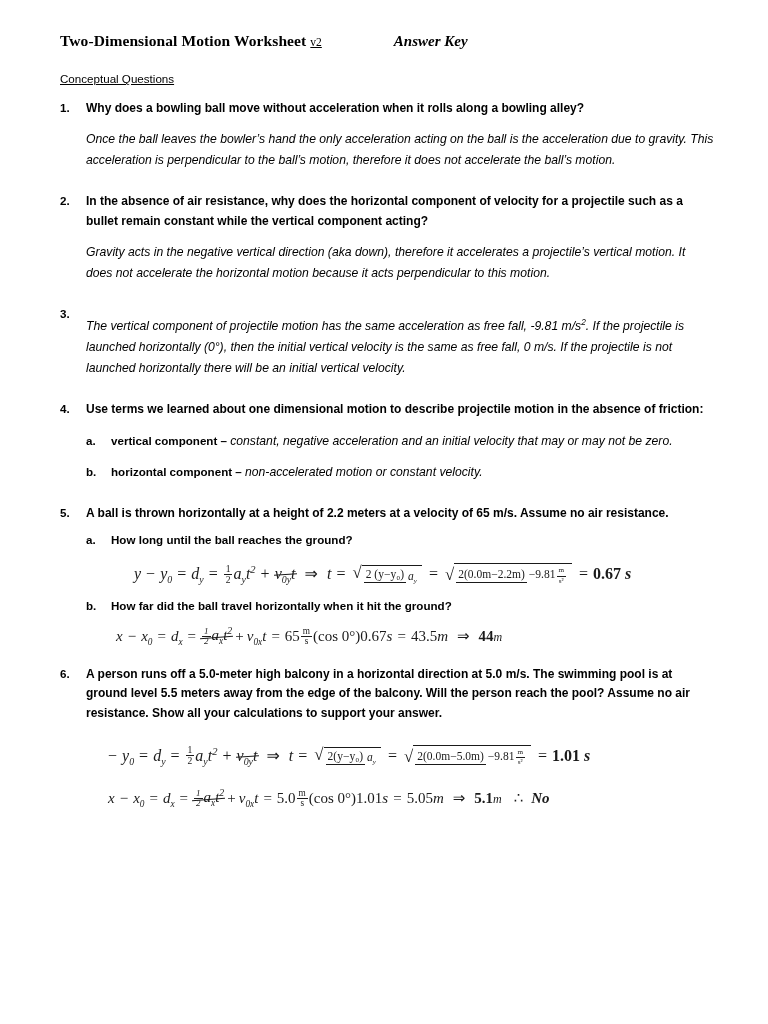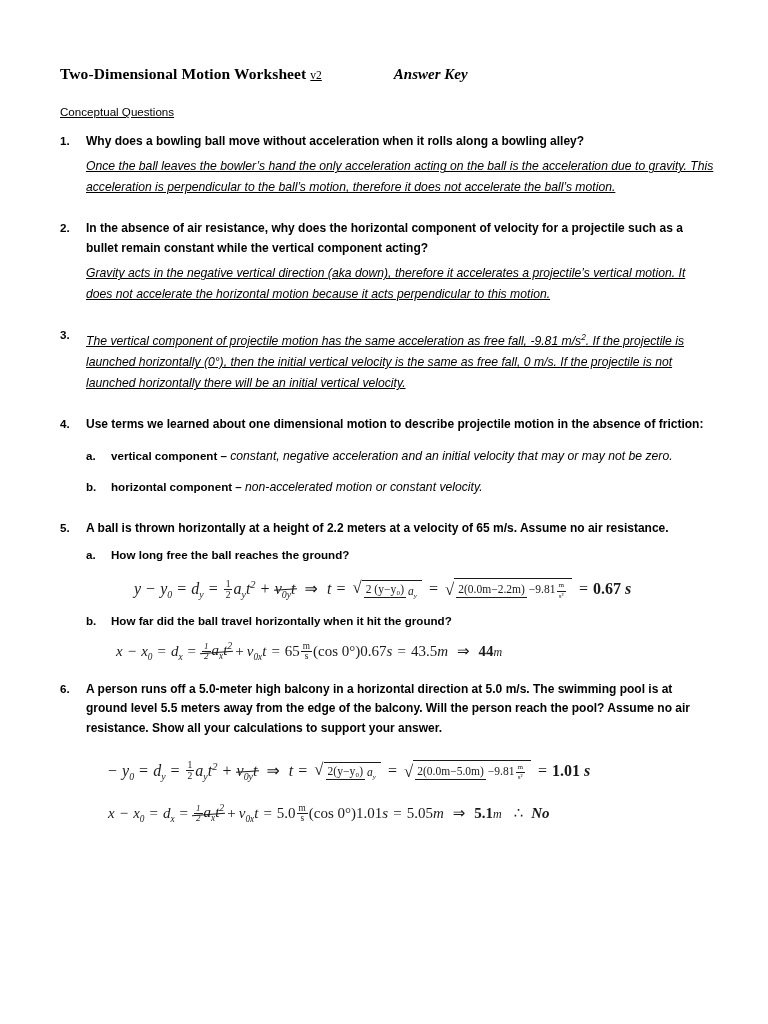--- a/index.html
+++ b/index.html
@@ -13,21 +13,21 @@
     font-family: "Liberation Sans", sans-serif;
     color: #000000;
     -webkit-font-smoothing: antialiased;
   }
   .page {
     position: relative;
     width: 768px;
     height: 1024px;
     background: #ffffff;
     box-sizing: border-box;
-    padding: 65px 52px 0 60px;
+    padding: 32px 52px 0 60px;
     overflow: hidden;
   }
 
   
   .title-row {
     display: flex;
     align-items: baseline;
     margin: 0 0 22px 0;
   }
   .doc-title {
@@ -81,23 +81,22 @@
   .q-text {
     font-size: 12px;
     font-weight: bold;
     line-height: 1.62;
     margin: 0;
   }
   .ans {
     font-size: 12.2px;
     font-style: italic;
     line-height: 1.72;
-    margin: 5px 0 0 0;
+    margin: 11px 0 0 0;
     padding-right: 2px;
-    text-decoration: underline;
   }
   .q-block {
     margin-bottom: 21px;
   }
 
   
   .sub {
     display: flex;
     margin-top: 12px;
   }
@@ -310,21 +309,21 @@
 
 
   <div>
     <div class="q">
       <div class="q-num">5.</div>
       <div class="q-body">
         <p class="q-text">A ball is thrown horizontally at a height of 2.2 meters at a velocity of 65 m/s.  Assume no air resistance.</p>
 
         <div class="sub sub-tight">
           <div class="sub-letter">a.</div>
-          <div class="sub-body">How long free the ball reaches the ground?</div>
+          <div class="sub-body">How long until the ball reaches the ground?</div>
         </div>
 
         <div class="eq eq-5a">
           <i>y</i>
           <span class="op">−</span>
           <span><i>y</i><span class="sub-idx">0</span></span>
           <span class="op">=</span>
           <span><i>d</i><span class="sub-idx">y</span></span>
           <span class="op">=</span>
           <span class="frac frac-half">

